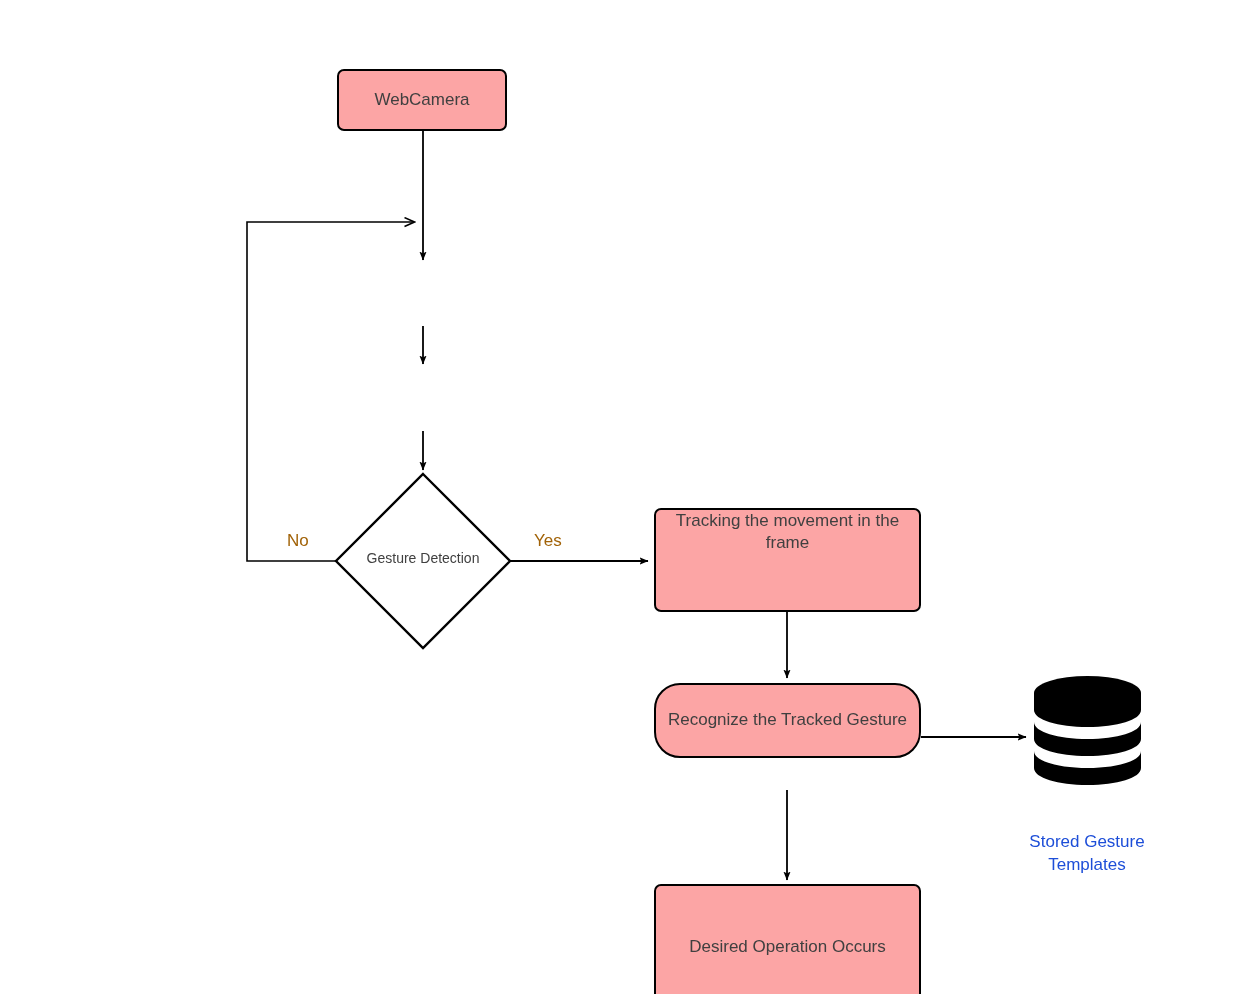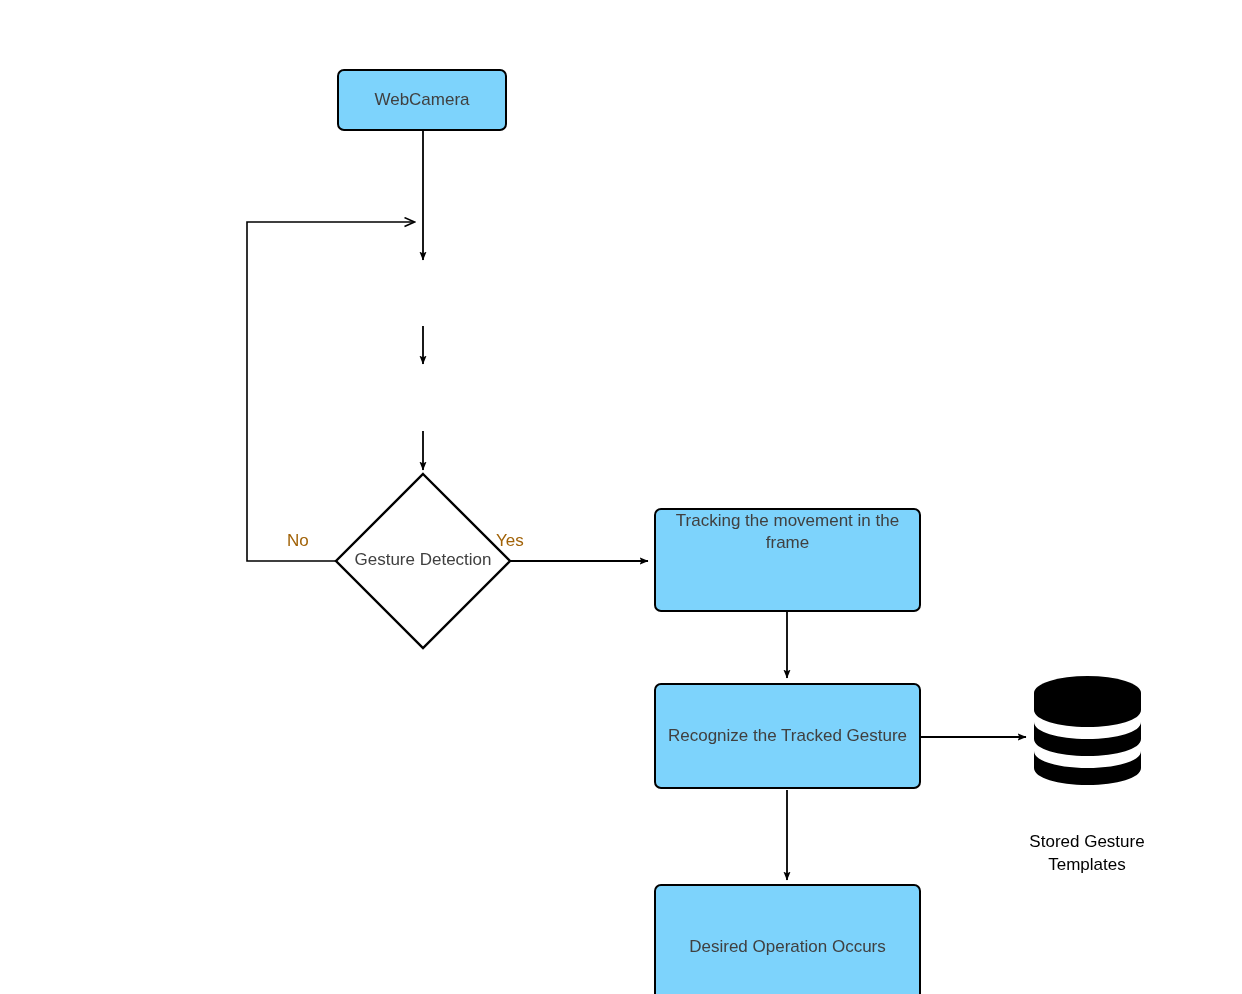--- a/index.html
+++ b/index.html
@@ -24,21 +24,21 @@
     top: 0;
     width: 1242px;
     height: 994px;
     pointer-events: none;
   }
   .node {
     position: absolute;
     box-sizing: border-box;
     border: 2px solid #000000;
     border-radius: 7px;
-    background: #7dd3fc;
+    background: #fca5a5;
     display: flex;
     align-items: center;
     justify-content: center;
     text-align: center;
     color: #404040;
     font-family: "Liberation Sans", sans-serif;
     font-size: 17px;
     line-height: 1.3;
     padding: 0 10px;
   }
@@ -47,27 +47,27 @@
     position: absolute;
     color: #a16207;
     font-family: "Liberation Sans", sans-serif;
     font-size: 17px;
     white-space: nowrap;
   }
   .diamond-label {
     position: absolute;
     color: #404040;
     font-family: "Liberation Sans", sans-serif;
-    font-size: 17px;
+    font-size: 14px;
     white-space: nowrap;
     text-align: center;
   }
   .db-label {
     position: absolute;
-    color: #000000;
+    color: #1d4ed8;
     font-family: "Liberation Sans", sans-serif;
     font-size: 17px;
     line-height: 1.35;
     text-align: center;
     white-space: pre-line;
   }
   #database-icon {
     position: absolute;
   }
 </style>
@@ -112,29 +112,29 @@
 
 
   <div class="diamond-label" style="left:323px; top:550px; width:200px;">
     <span>Gesture Detection</span>
   </div>
 
   <div class="edge-label" style="left:287px; top:531px;">
     <span>No</span>
   </div>
 
-  <div class="edge-label" style="left:496px; top:531px;">
+  <div class="edge-label" style="left:534px; top:531px;">
     <span>Yes</span>
   </div>
 
   <div class="node pad-top" style="left:654px; top:508px; width:267px; height:104px;">
     <span>Tracking the movement in the frame</span>
   </div>
 
-  <div class="node" style="left:654px; top:683px; width:267px; height:106px;">
+  <div class="node" style="left:654px; top:683px; width:267px; height:75px;border-radius:26px;">
     <span>Recognize the Tracked Gesture</span>
   </div>
 
   <div class="node" style="left:654px; top:884px; width:267px; height:126px;">
     <span>Desired Operation Occurs</span>
   </div>
 
   <svg id="database-icon" style="left:1030px; top:674px;" width="115" height="122" viewBox="0 0 115 122">
     <g fill="#000000">
       <path d="M4,19 L4,36 C4,46 28,53 57.5,53 C87,53 111,46 111,36 L111,19 Z"></path>

